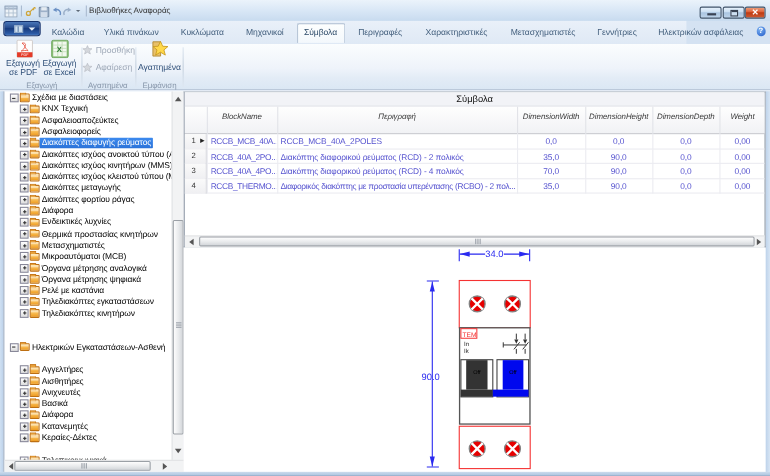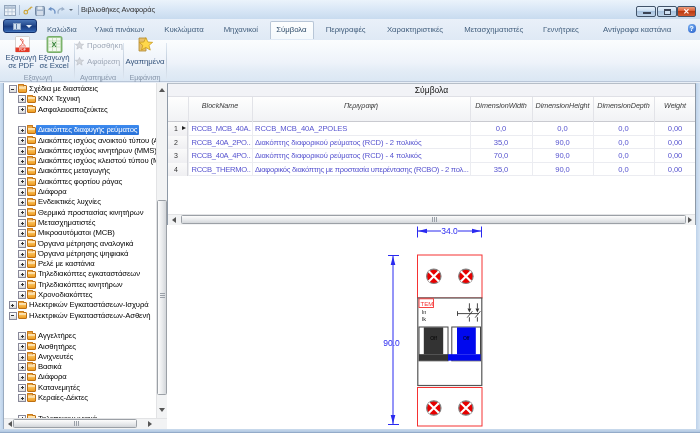--- a/index.html
+++ b/index.html
@@ -10,21 +10,21 @@
 #title .t{left:81px;top:4.5px;font-size:7.4px;letter-spacing:-0.02px;color:#303030;}
 .qsep{top:5px;width:1px;height:10px;background:#aabbd0;}
 
 .wbtn{top:6px;height:11px;border:1px solid #42546a;border-radius:2px;}
 .wb1{left:636px;width:20px;background:linear-gradient(#e6f1fb,#cadef2 45%,#aac4e0 50%,#bed4ea);}
 .wb2{left:657px;width:20px;background:linear-gradient(#e6f1fb,#cadef2 45%,#aac4e0 50%,#bed4ea);}
 .wb3{left:677px;width:19px;background:linear-gradient(#eb9d7c,#dd5c33 45%,#bc3a12 50%,#d05a32);}
 .wbtn span{position:absolute;left:0;right:0;top:0;bottom:0;text-align:center;font-size:8px;line-height:11px;color:#2e2e2e;}
 .wb3 span{color:#fff;font-weight:bold;}
 
-#tabs{left:0;top:19px;width:700px;height:21px;background:linear-gradient(#e9f0f9,#dfe9f5);}
+#tabs{left:0;top:19px;width:624px;height:21px;background:linear-gradient(#e9f0f9,#dfe9f5);}
 #appbtn{left:3px;top:0px;width:34px;height:14px;border-radius:3px;background:linear-gradient(#4a76b8,#24498c 45%,#173a7d 50%,#2d5ca8 90%,#4a7cc0);border:1px solid #14306b;}
 #appbtn i{position:absolute;left:9px;top:3px;width:8px;height:7px;background:#cfe0f0;border:1px solid #8fa8c8;}
 #appbtn i::after{content:"";position:absolute;left:2px;top:0;width:1px;height:5px;background:#5b7da8;}
 #appbtn b{position:absolute;left:22px;top:5px;width:0;height:0;border-left:3px solid transparent;border-right:3px solid transparent;border-top:3px solid #e8f0f8;}
 .tab{top:0px;height:21px;line-height:21px;font-size:7.8px;letter-spacing:-0.05px;color:#44607e;transform:translateX(-50%);white-space:nowrap;}
 #seltab{left:270px;top:2px;width:44px;height:18px;background:linear-gradient(#fdfefe,#f3f8fc);border:1px solid #b8c6d7;border-bottom:none;border-radius:2px 2px 0 0;}
 .help{left:687.5px;top:5px;width:8.5px;height:8.5px;border-radius:50%;background:radial-gradient(circle at 35% 30%,#7db3f2,#2059c8);color:#fff;font-size:7px;line-height:9px;text-align:center;font-weight:bold;}
 
 #ribbon{left:0;top:40px;width:700px;height:42px;background:linear-gradient(#fbfdfe,#eef3fa 55%,#e3ecf6 75%,#dbe7f4);border-bottom:1px solid #b9c6d8;}
 .gsep{top:3px;width:1px;height:36px;background:linear-gradient(#dee7f1,#c3cfdd 50%,#dee7f1);}
@@ -117,21 +117,21 @@
     </div>
   <span class="abs tab" style="left:61.8px">Καλώδια</span>
   <span class="abs tab" style="left:119.3px">Υλικά πινάκων</span>
   <span class="abs tab" style="left:184px">Κυκλώματα</span>
   <span class="abs tab" style="left:240.8px">Μηχανικοί</span>
   <span class="abs tab" style="left:291.4px;color:#2c4a68">Σύμβολα</span>
   <span class="abs tab" style="left:345.6px">Περιγραφές</span>
   <span class="abs tab" style="left:415px">Χαρακτηριστικές</span>
   <span class="abs tab" style="left:493.7px">Μετασχηματιστές</span>
   <span class="abs tab" style="left:560.9px">Γεννήτριες</span>
-  <span class="abs tab" style="left:637px">Αντίγραφα καστάνια</span>
+  <span class="abs tab" style="left:637px">Ηλεκτρικών ασφάλειας</span>
   <div class="abs help">?</div>
 </div>
 
 <div class="abs" id="ribbon">
 
   <div class="abs rbig" style="left:5px;width:32px;">
     <svg class="abs" style="left:9px;top:-4px" width="17" height="17" viewBox="0 0 17 17">
       <rect x="1.5" y="0.5" width="14" height="15.5" rx="1" fill="#fdfdfd" stroke="#c8c0bc" stroke-width="0.7"></rect>
       <path d="M6 3.2 C8.8 2.6 9.8 4 8.9 6 C8.2 8.2 6.8 9.6 5.2 10.4 C7.4 9.9 9.4 9.7 11.6 10.1 C9.8 8.7 8.6 6.9 8.1 5 Z" fill="none" stroke="#e44634" stroke-width="0.7"></path>
       <rect x="1.5" y="11.5" width="14" height="4.5" fill="#e43a28"></rect>
@@ -186,20 +186,25 @@
 <div class="tr" style="top:11.3px">
       <i class="xb p" style="left:14px"></i>
       <i class="fo" style="left:22.5px"></i>
       <span style="left:34px">KNX Τεχνική</span>
     </div>
 <div class="tr" style="top:21.6px">
       <i class="xb p" style="left:14px"></i>
       <i class="fo" style="left:22.5px"></i>
       <span style="left:34px">Ασφαλειοαποζεύκτες</span>
     </div>
+<div class="tr" style="top:31.9px">
+      <i class="xb p" style="left:14px"></i>
+      <i class="fo" style="left:22.5px"></i>
+      <span style="left:34px">Ασφαλειοφορείς</span>
+    </div>
 <div class="tr" style="top:42.2px">
       <i class="xb p" style="left:14px"></i>
       <i class="fo" style="left:22.5px"></i>
       <span class="sel" style="left:34px">Διακόπτες διαφυγής ρεύματος</span>
     </div>
 <div class="tr" style="top:52.5px">
       <i class="xb p" style="left:14px"></i>
       <i class="fo" style="left:22.5px"></i>
       <span style="left:34px">Διακόπτες ισχύος ανοικτού τύπου (ACB</span>
     </div>
@@ -265,30 +270,20 @@
     </div>
 <div class="tr" style="top:186.4px">
       <i class="xb p" style="left:14px"></i>
       <i class="fo" style="left:22.5px"></i>
       <span style="left:34px">Τηλεδιακόπτες εγκαταστάσεων</span>
     </div>
 <div class="tr" style="top:196.7px">
       <i class="xb p" style="left:14px"></i>
       <i class="fo" style="left:22.5px"></i>
       <span style="left:34px">Τηλεδιακόπτες κινητήρων</span>
-    </div>
-<div class="tr" style="top:207.0px">
-      <i class="xb p" style="left:14px"></i>
-      <i class="fo" style="left:22.5px"></i>
-      <span style="left:34px">Χρονοδιακόπτες</span>
-    </div>
-<div class="tr" style="top:217.3px">
-      <i class="xb p" style="left:4.5px"></i>
-      <i class="fo" style="left:13.5px"></i>
-      <span style="left:25px">Ηλεκτρικών Εγκαταστάσεων-Ισχυρά</span>
     </div>
 <div class="tr" style="top:227.6px">
       <i class="xb m" style="left:4.5px"></i>
       <i class="fo" style="left:13.5px"></i>
       <span style="left:25px">Ηλεκτρικών Εγκαταστάσεων-Ασθενή</span>
     </div>
 <div class="tr" style="top:248.2px">
       <i class="xb p" style="left:14px"></i>
       <i class="fo" style="left:22.5px"></i>
       <span style="left:34px">Αγγελτήρες</span>

